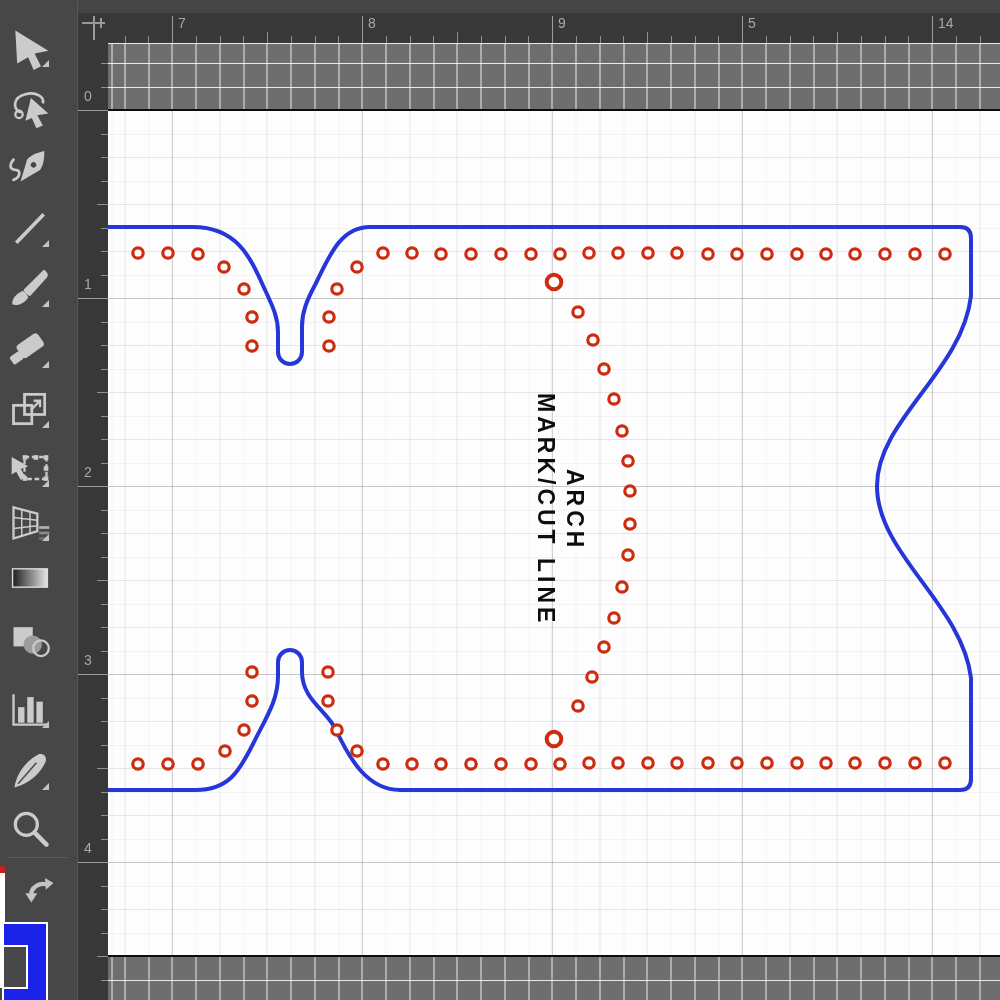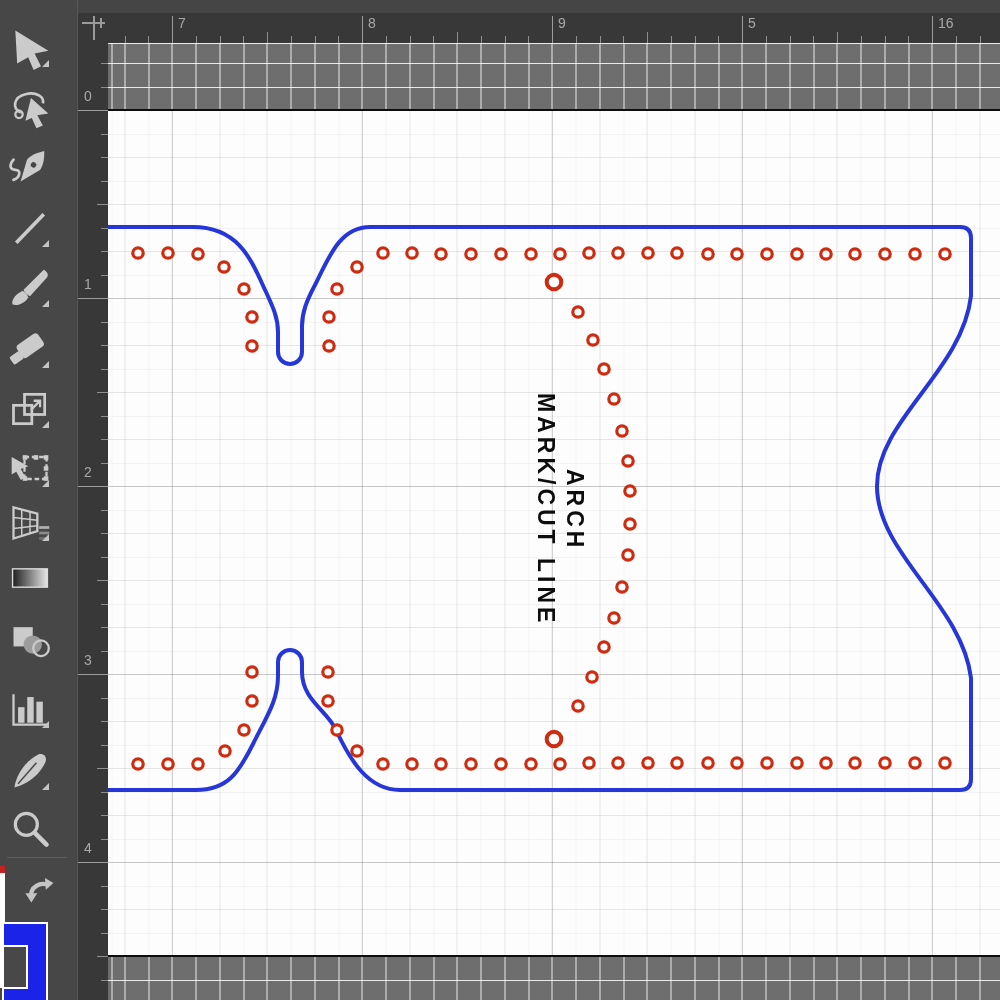--- a/index.html
+++ b/index.html
@@ -168,21 +168,21 @@
   <div class="h-ruler">
       <div class="tick h maj" style="left: 64px;"></div>
       <div class="rlabel" style="left: 70px; top: 3px;">7</div>
       <div class="tick h maj" style="left: 254px;"></div>
       <div class="rlabel" style="left: 260px; top: 3px;">8</div>
       <div class="tick h maj" style="left: 444px;"></div>
       <div class="rlabel" style="left: 450px; top: 3px;">9</div>
       <div class="tick h maj" style="left: 634px;"></div>
       <div class="rlabel" style="left: 640px; top: 3px;">5</div>
       <div class="tick h maj" style="left: 824px;"></div>
-      <div class="rlabel" style="left: 830px; top: 3px;">16</div>
+      <div class="rlabel" style="left: 830px; top: 3px;">14</div>
       <div class="tick h min" style="left: 17px;"></div>
       <div class="tick h min" style="left: 40px;"></div>
       <div class="tick h min" style="left: 88px;"></div>
       <div class="tick h min" style="left: 112px;"></div>
       <div class="tick h min" style="left: 135px;"></div>
       <div class="tick h mid" style="left: 159px;"></div>
       <div class="tick h min" style="left: 183px;"></div>
       <div class="tick h min" style="left: 207px;"></div>
       <div class="tick h min" style="left: 230px;"></div>
       <div class="tick h min" style="left: 278px;"></div>

